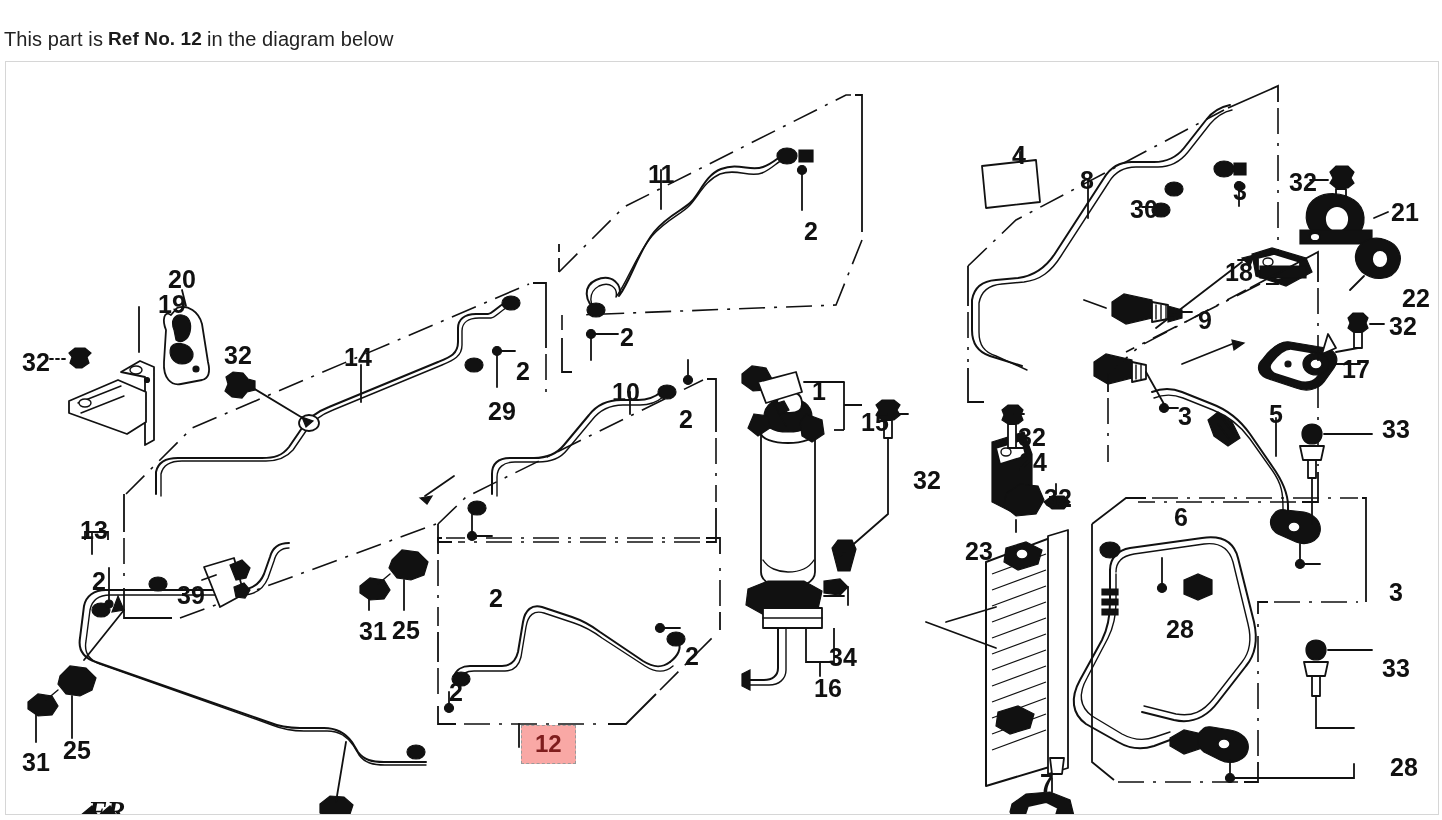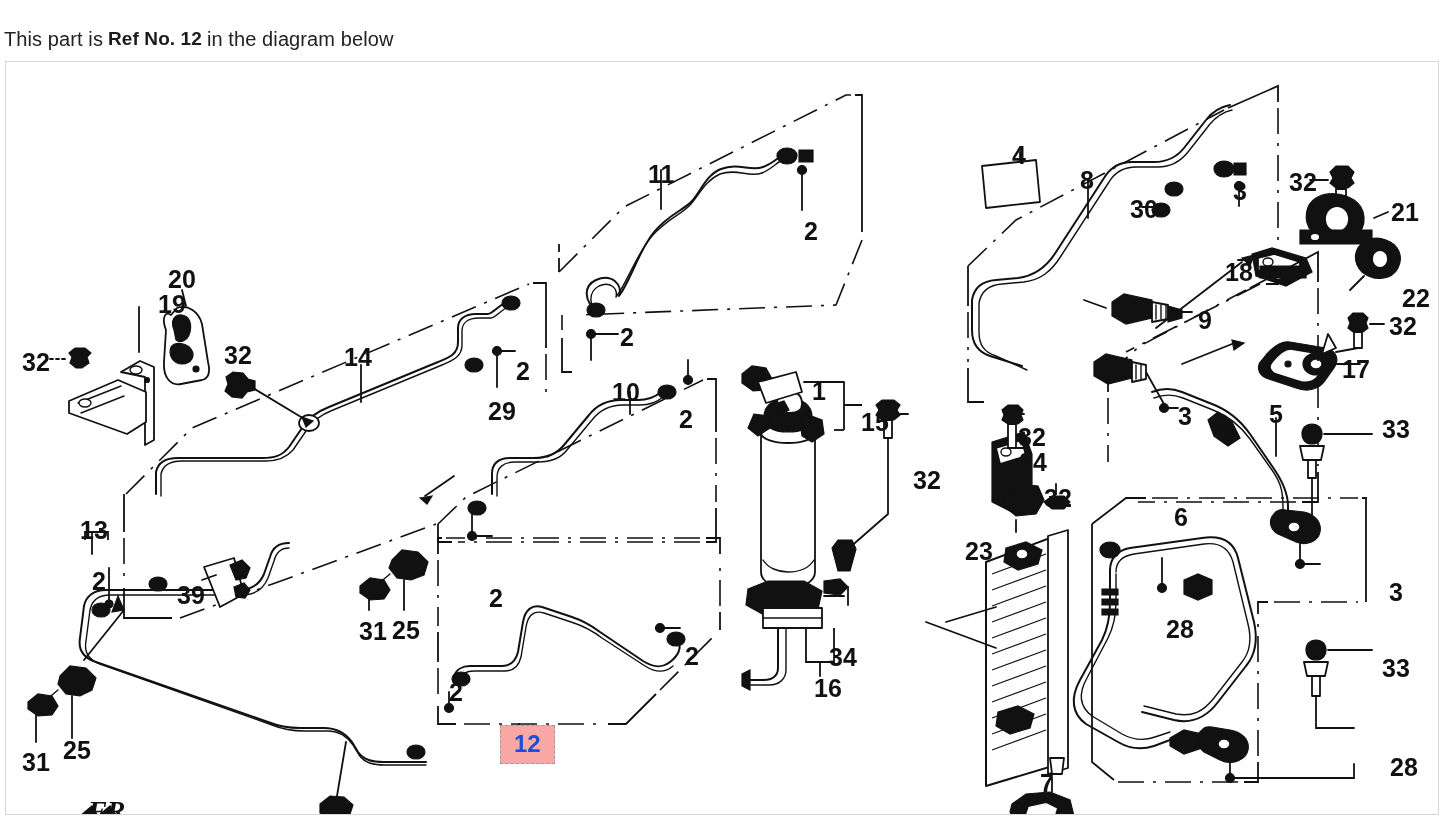--- a/index.html
+++ b/index.html
@@ -63,27 +63,28 @@
     line-height: 1;
     color: #111111;
     white-space: nowrap;
     user-select: none;
   }
   
   .lbl-hi {
     position: absolute;
     background: #f9a8a5;
     border: 1px dashed #9a9a9a;
-    color: #1d4ed8;
+    color: #7f1d1d;
     font-weight: 700;
     font-size: 24px;
     line-height: 1;
     padding: 6px 13px 7px 13px;
     white-space: nowrap;
     user-select: none;
+    margin-left: 21px;
   }
   .fr-text {
     position: absolute;
     font-family: "Liberation Serif", serif;
     font-weight: 700;
     font-size: 28px;
     font-style: italic;
     color: #111111;
     user-select: none;
   }

